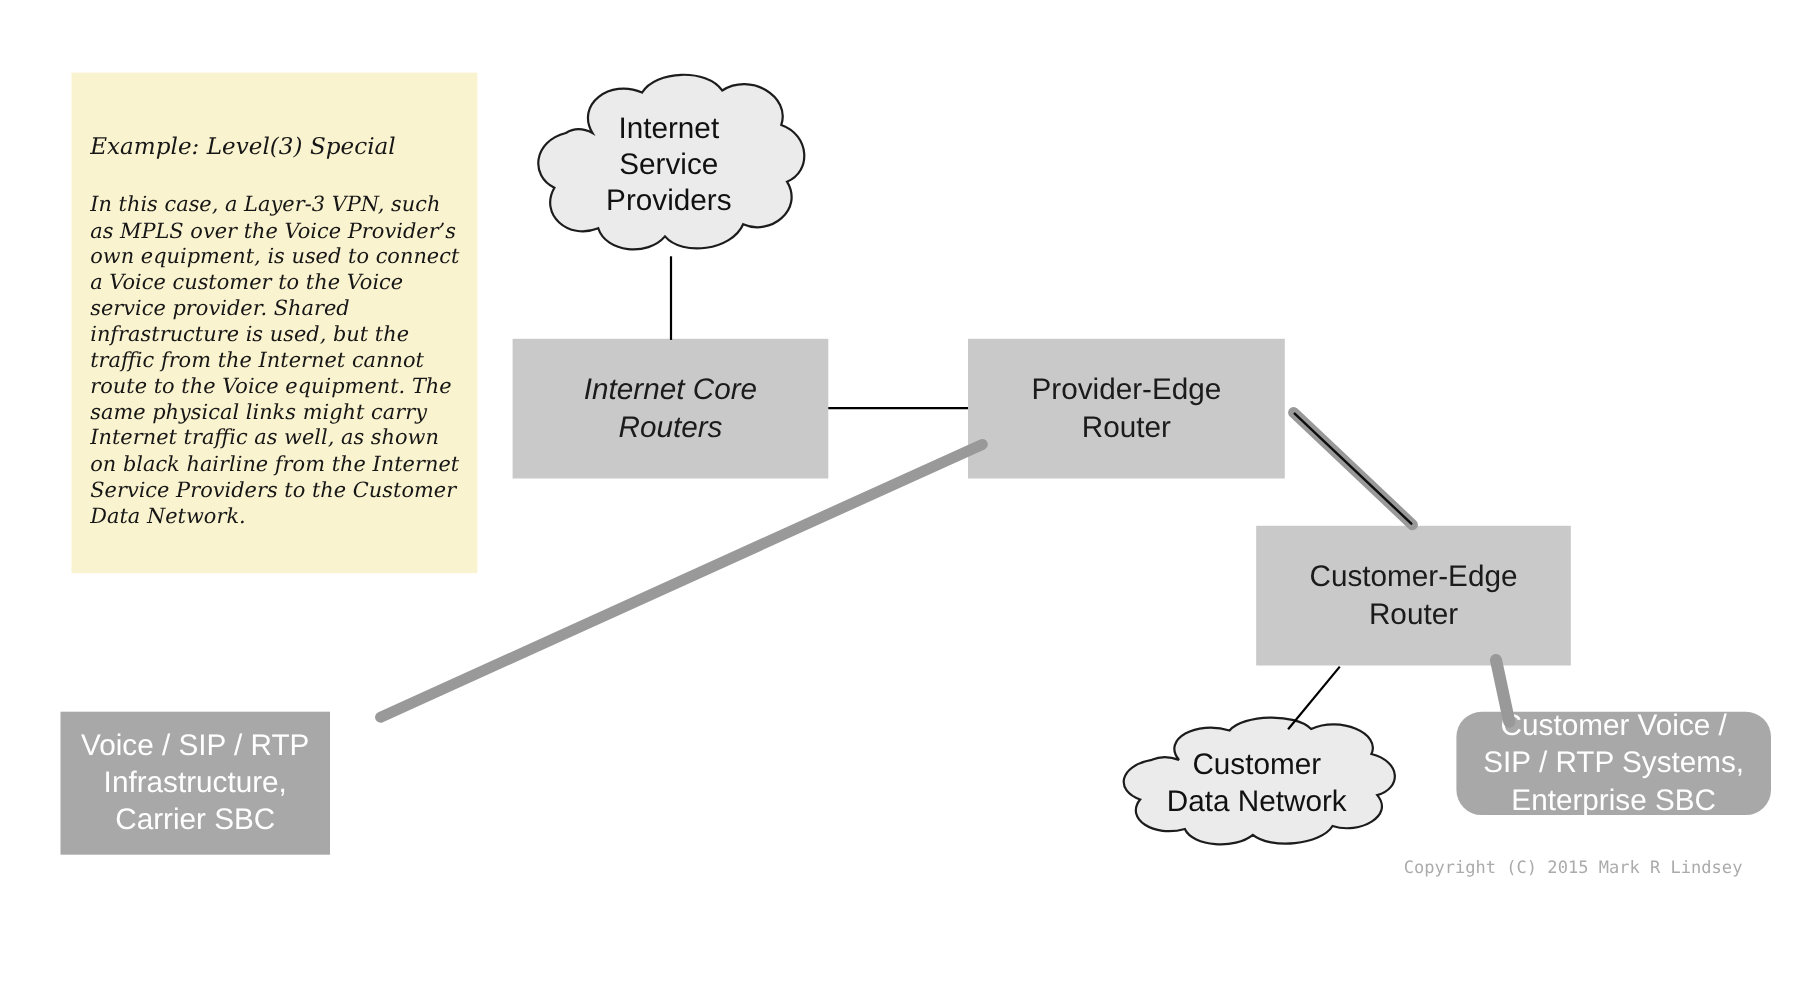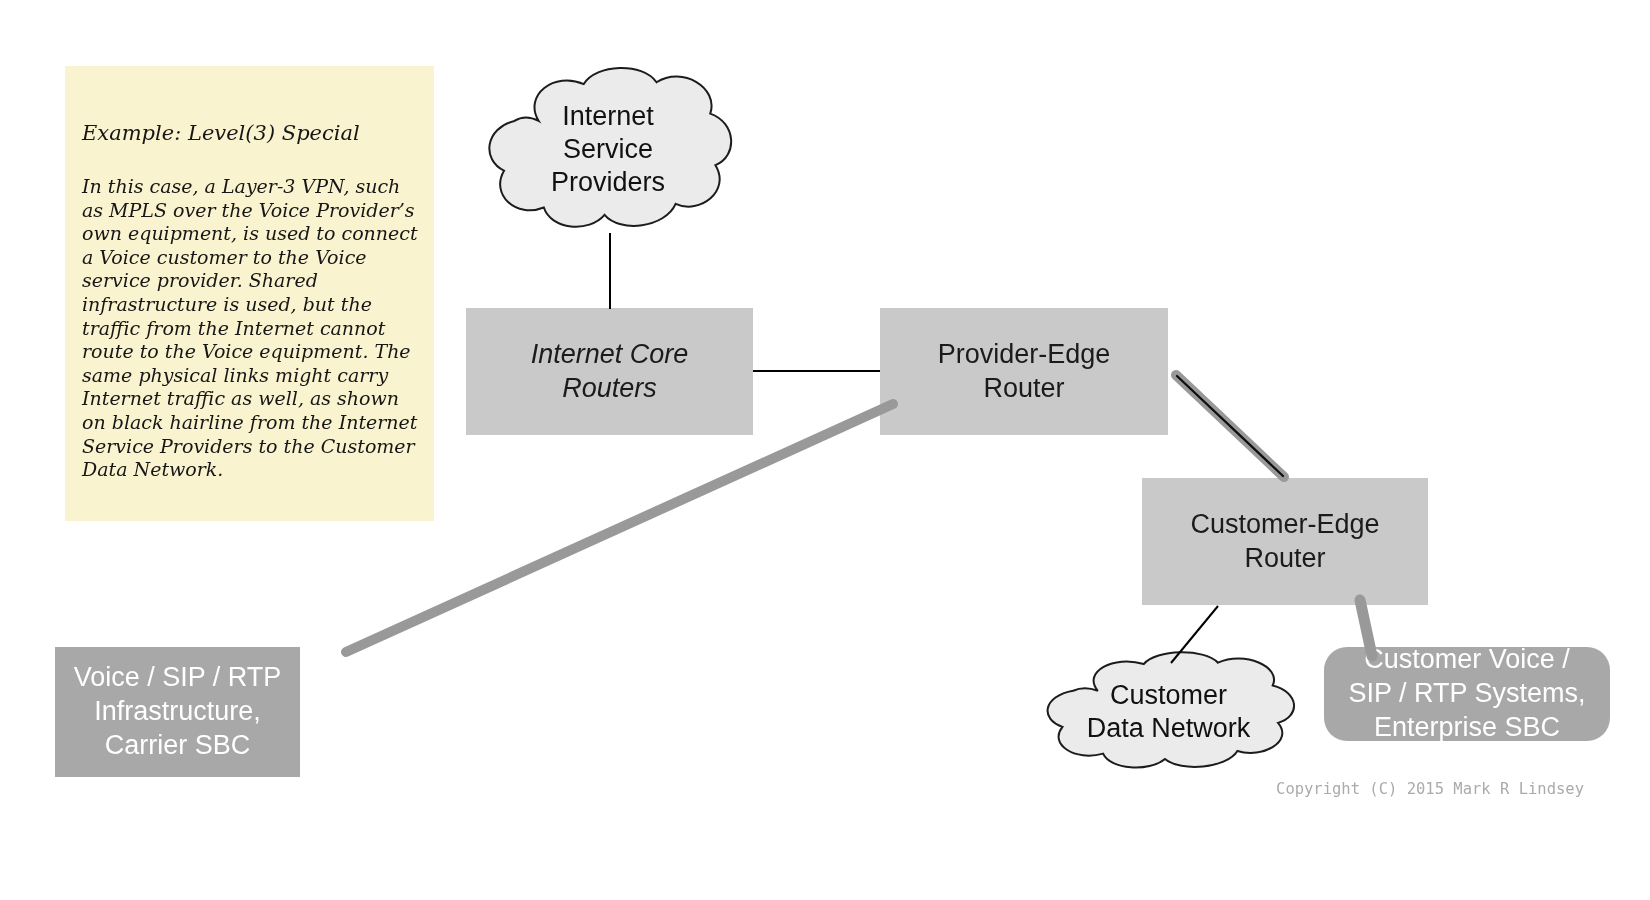--- a/index.html
+++ b/index.html
@@ -86,21 +86,21 @@
   .cloud-label {
     position: absolute; inset: 0;
     display: flex; align-items: center; justify-content: center;
     text-align: center;
     white-space: pre-line;
     font-size: 27px;
     line-height: 1.22;
     color: #111111;
   }
   .c-isp { left: 478px;  top: 62px;  width: 260px; height: 175px; }
-  .c-cdn { left: 1036px; top: 648px; width: 265px; height: 127px; }
+  .c-cdn { left: 1010px; top: 648px; width: 265px; height: 127px; }
 
   
   .wires {
     position: absolute; inset: 0;
     width: 1650px; height: 900px;
     pointer-events: none;
     z-index: 5;
   }
   .wires .thin  { stroke: var(--link-thin);  stroke-width: 2px; }
   .wires .thick { stroke: var(--link-thick); stroke-width: 10px; stroke-linecap: round; }

